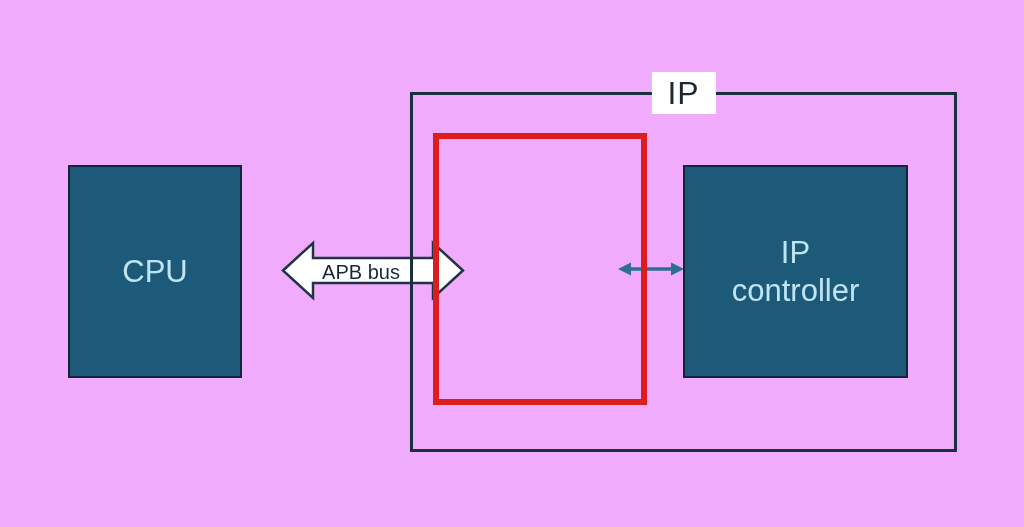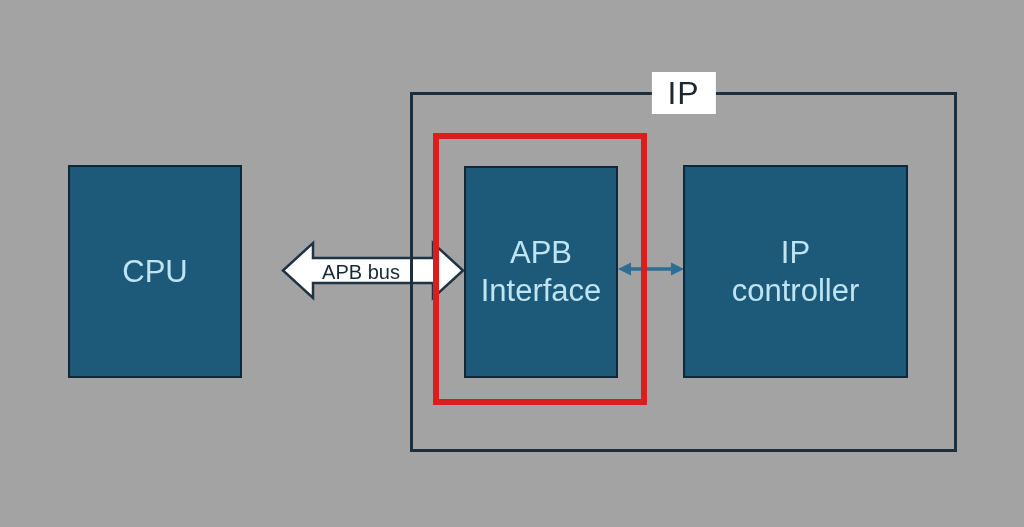--- a/index.html
+++ b/index.html
@@ -4,21 +4,21 @@
 <style>
   html, body {
     margin: 0;
     padding: 0;
     background: #ffffff;
   }
   .stage {
     position: relative;
     width: 1024px;
     height: 527px;
-    background: #a3a3a3;
+    background: #f0abfc;
     overflow: hidden;
     font-family: "Liberation Sans", sans-serif;
   }
   .arrow-layer {
     position: absolute;
     left: 0;
     top: 0;
     width: 1024px;
     height: 527px;
     z-index: 1;
@@ -122,24 +122,20 @@
       <span>IP</span>
     </div>
   </div>
 
   <div class="red-highlight"></div>
 
   <div class="block block-cpu">
     <span>CPU</span>
   </div>
 
-  <div class="block block-apb">
-    <span>APB
-Interface</span>
-  </div>
 
   <div class="block block-ipc">
     <span>IP
 controller</span>
   </div>
 
   <div class="bus-label">APB bus</div>
 
 </div>
 

